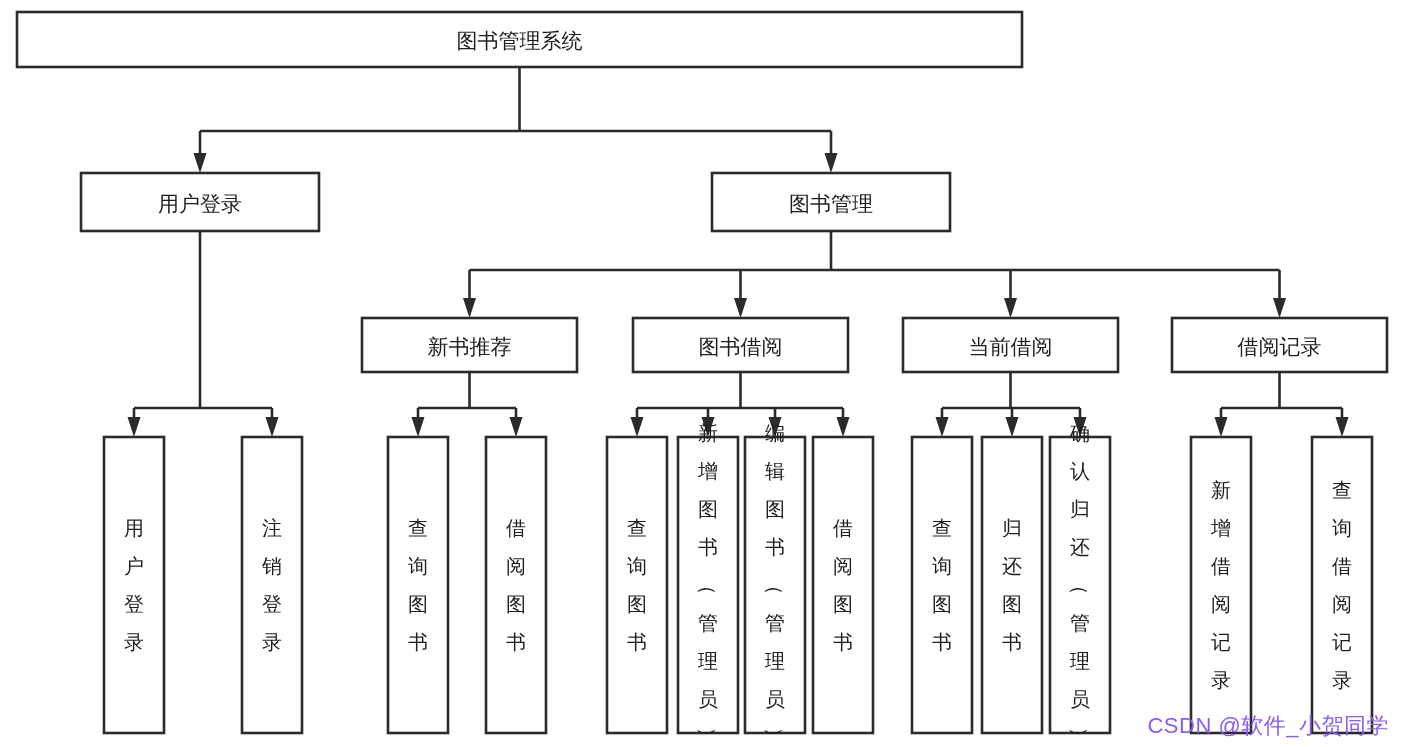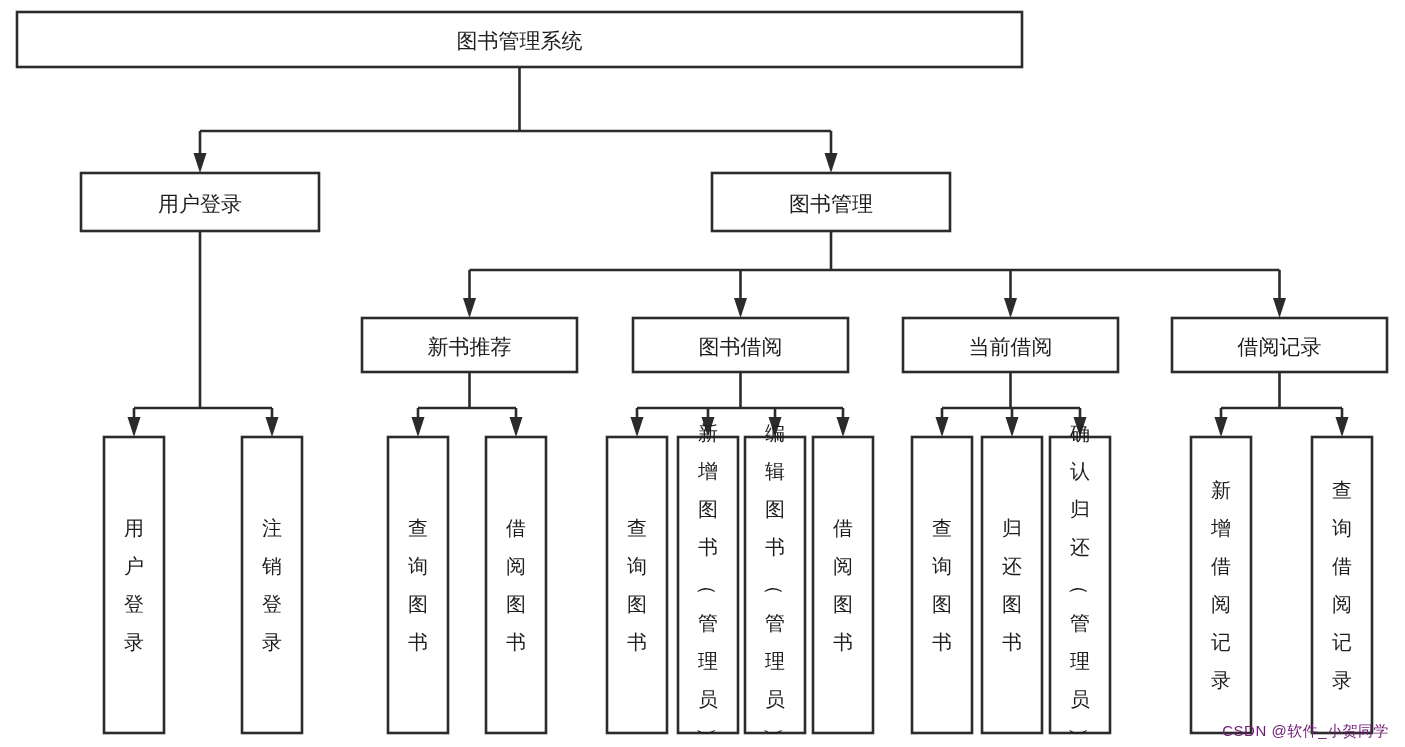--- a/index.html
+++ b/index.html
@@ -53,22 +53,22 @@
     fill: #1d1d1d;
     font-size: 20px;
     text-anchor: middle;
     dominant-baseline: central;
   }
   .watermark {
     position: absolute;
     right: 16px;
     bottom: 6px;
     font-family: "Liberation Sans", "DejaVu Sans", sans-serif;
-    font-size: 15px;
-    color: #701a75;
+    font-size: 22px;
+    color: #8b5cf6;
     letter-spacing: 0.5px;
     user-select: none;
     pointer-events: none;
   }
 </style>
 </head>
 <body>
 
 <div id="page">
 

